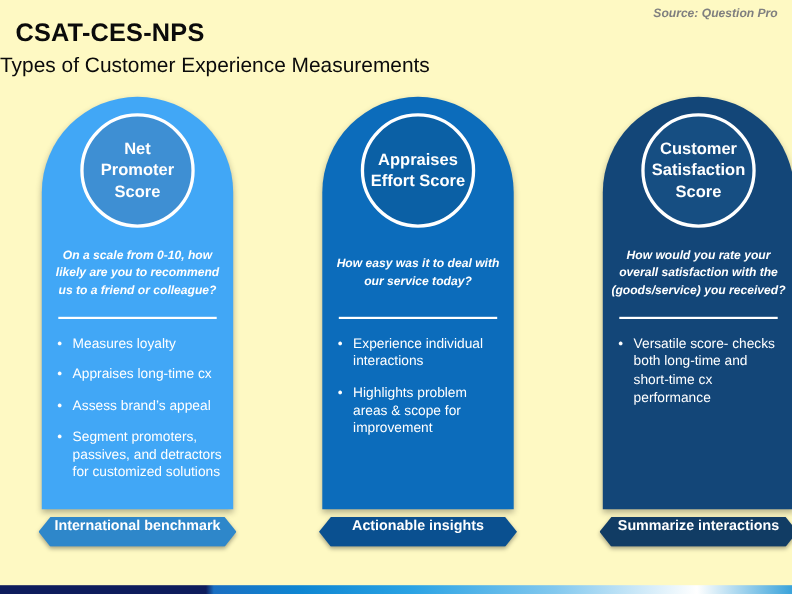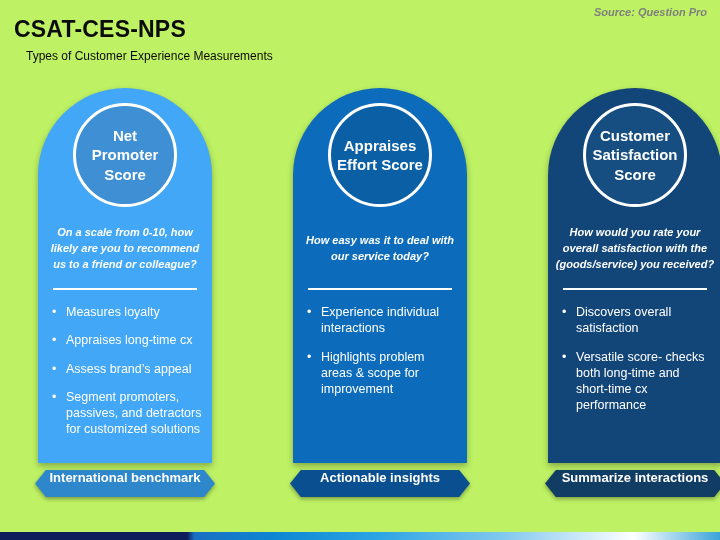--- a/index.html
+++ b/index.html
@@ -1,27 +1,27 @@
 <!DOCTYPE html>
 <html><head>
 <meta charset="utf-8">
 <style>
   html,body { margin:0; padding:0; }
   .slide {
     position:relative; width:720px; height:540px;
-    background:#bef264; overflow:hidden;
+    background:#fef9c3; overflow:hidden;
     font-family:"Liberation Sans", sans-serif;
   }
   .page-title {
     position:absolute; left:14px; top:16px; margin:0;
     font-size:23px; font-weight:bold; color:#0b0b0b; letter-spacing:.2px;
   }
   .page-subtitle {
-    position:absolute; left:26px; top:49px; margin:0;
-    font-size:12px; font-weight:400; color:#0b0b0b;
+    position:absolute; left:0; top:49px; margin:0;
+    font-size:19px; font-weight:400; color:#0b0b0b;
   }
   .source {
     position:absolute; right:13px; top:6px;
     font-size:11px; font-style:italic; font-weight:bold; color:#7f7f7f;
   }
   .cards {
     position:absolute; left:38px; top:88px; width:684px;
     display:flex; justify-content:space-between;
   }
   .card { width:174px; display:flex; flex-direction:column; }
@@ -116,21 +116,20 @@
     </div>
 
     <div class="card" style="--body: #134678; --circle: #164e82; --banner: #113c64;">
       <div class="card-body">
         <div class="circle">
           <span class="circle-title">Customer Satisfaction Score</span>
         </div>
         <p class="question">How would you rate your overall satisfaction with the (goods/service) you received?</p>
         <div class="divider"></div>
         <ul class="bullets">
-            <li>Discovers overall satisfaction</li>
             <li>Versatile score- checks both long-time and short-time cx performance</li>
           </ul>
       </div>
       <div class="banner-wrap">
         <div class="banner">
           <span class="banner-label">Summarize interactions</span>
         </div>
       </div>
     </div>
 

